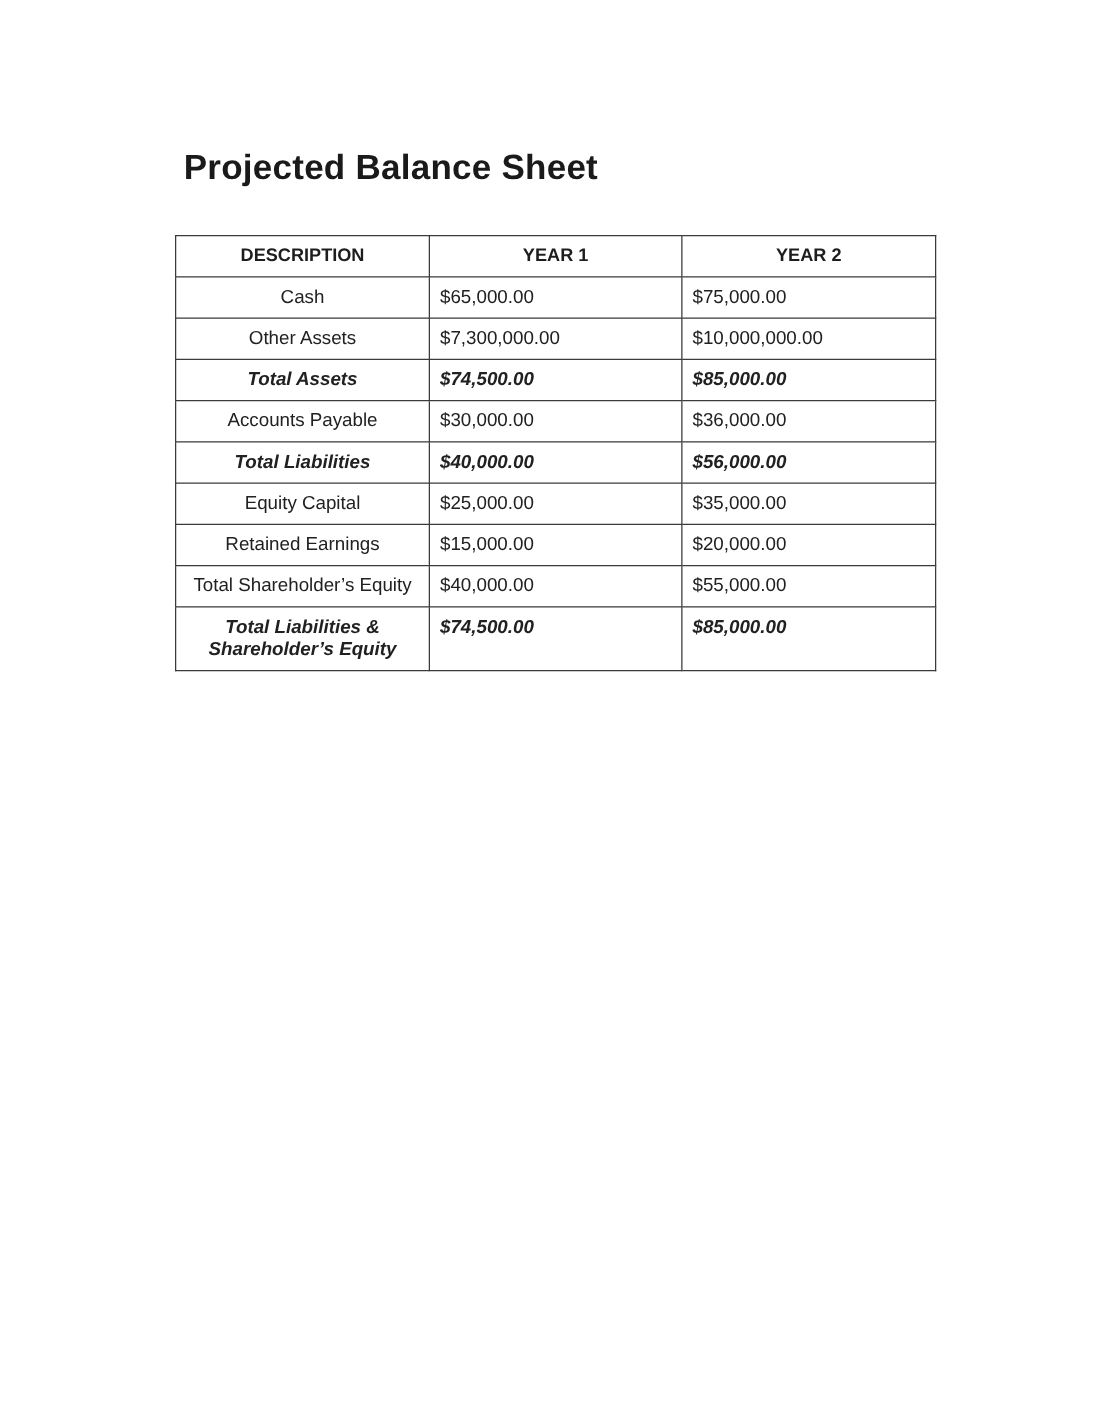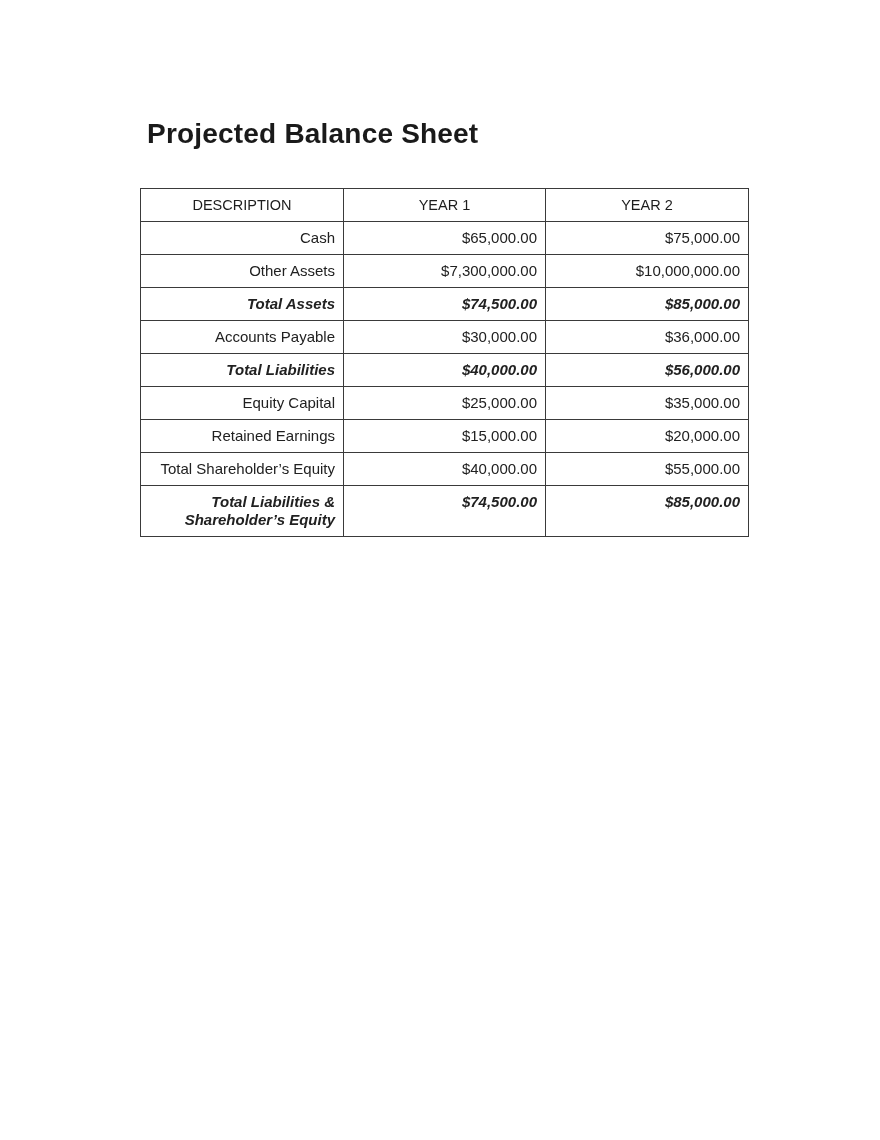--- a/index.html
+++ b/index.html
@@ -46,26 +46,26 @@
   table.balance-sheet col.c-y2   { width: 203px; }
   table.balance-sheet th,
   table.balance-sheet td {
     border: 1px solid #3a3a3a;
     padding: 7px 8px;
     vertical-align: top;
     line-height: 18px;
   }
   table.balance-sheet th {
     font-size: 14.5px;
-    font-weight: 400;
+    font-weight: 700;
     text-align: center;
     color: #1d1d1d;
   }
-  td.desc { text-align: right; margin-top: 24px; }
-  td.val  { text-align: right; margin-top: 32px; }
+  td.desc { text-align: center; margin-top: 24px; }
+  td.val  { text-align: left; margin-top: 32px; }
   tr.bold td { font-weight: 700; font-style: italic; }
 </style>
 </head>
 <body>
 
 <div class="page">
 
   <h1 class="title">Projected Balance Sheet</h1>
 
   <table class="balance-sheet">

